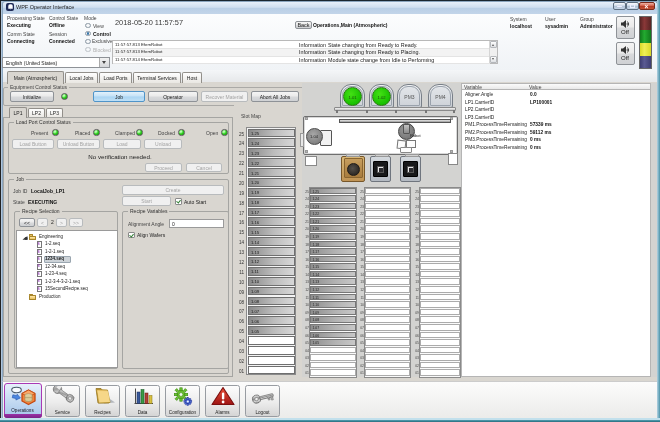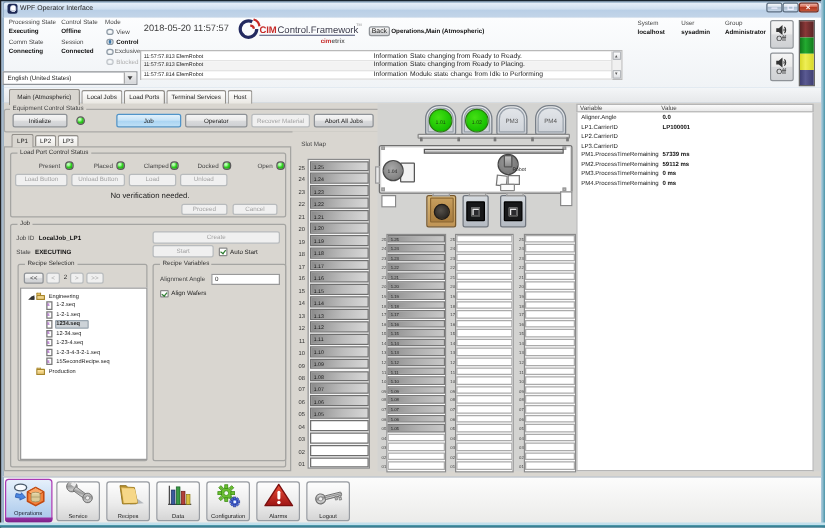--- a/index.html
+++ b/index.html
@@ -96,32 +96,20 @@
 <div class="abs lbl" style="left:93px;top:22.5px;">View</div>
 <div class="radio sel" style="left:85px;top:30.5px;"></div>
 <div class="abs val" style="left:93px;top:30.5px;">Control</div>
 <div class="radio" style="left:85px;top:38.5px;"></div>
 <div class="abs lbl" style="left:92px;top:38.5px;font-size:4.8px;">Exclusive</div>
 <div class="radio dis" style="left:85px;top:46.5px;"></div>
 <div class="abs" style="left:93px;top:46.5px;color:#b0b0b0;">Blocked</div>
 
 <div class="abs" style="left:115px;top:18px;font-size:7.4px;color:#3a3a3a;">2018-05-20 11:57:57</div>
 
-<div id="logo" class="abs" style="left:189px;top:14px;width:105px;height:24px;">
-      <svg width="105" height="24" viewBox="0 0 105 24" style="position:absolute;">
-<path d="M 12.8 3.4 A 6.6 6.6 0 1 0 16.4 9.2" fill="none" stroke="#232a60" stroke-width="2.6"></path>
-<path d="M 11.2 6.6 A 3 3 0 0 1 14.2 9.0" fill="none" stroke="#c62a28" stroke-width="1.8"></path>
-<path d="M 13.8 1.6 A 6.4 6.4 0 0 1 18.6 7.0" fill="none" stroke="#c62a28" stroke-width="1.8"></path>
-<text x="18.5" y="12.5" font-family="Liberation Sans, sans-serif" font-size="7.6" font-weight="bold" fill="#c62a28">CIM</text>
-<text x="33" y="12.5" font-family="Liberation Sans, sans-serif" font-size="7.6" fill="#3a3a4a">Control.Framework</text>
-<text x="96" y="6.5" font-family="Liberation Sans, sans-serif" font-size="3" fill="#888">TM</text>
-<line x1="18.5" y1="14.2" x2="95" y2="14.2" stroke="#30375f" stroke-width="0.7"></line>
-<text x="67.5" y="20.5" font-family="Liberation Sans, sans-serif" font-size="5" font-weight="bold" fill="#c62a28">cim<tspan fill="#666">etrix</tspan></text>
-</svg>
-    </div>
 
 <div class="btn" style="left:295px;top:21px;width:17px;height:8px;font-size:5.5px;line-height:7px;">Back</div>
 <div class="abs val" style="left:313px;top:22px;">Operations,Main (Atmospheric)</div>
 
 <div id="logbox">
   <div class="logrow" style="top:0.5px;">
         <span style="position:absolute;left:2px;">11:57:57.813</span>
         <span style="position:absolute;left:28px;">EfemRobot</span>
         <span class="m" style="position:absolute;left:186px;">Information</span>
         <span class="m" style="position:absolute;left:215px;">State changing from Ready to Ready.</span>

